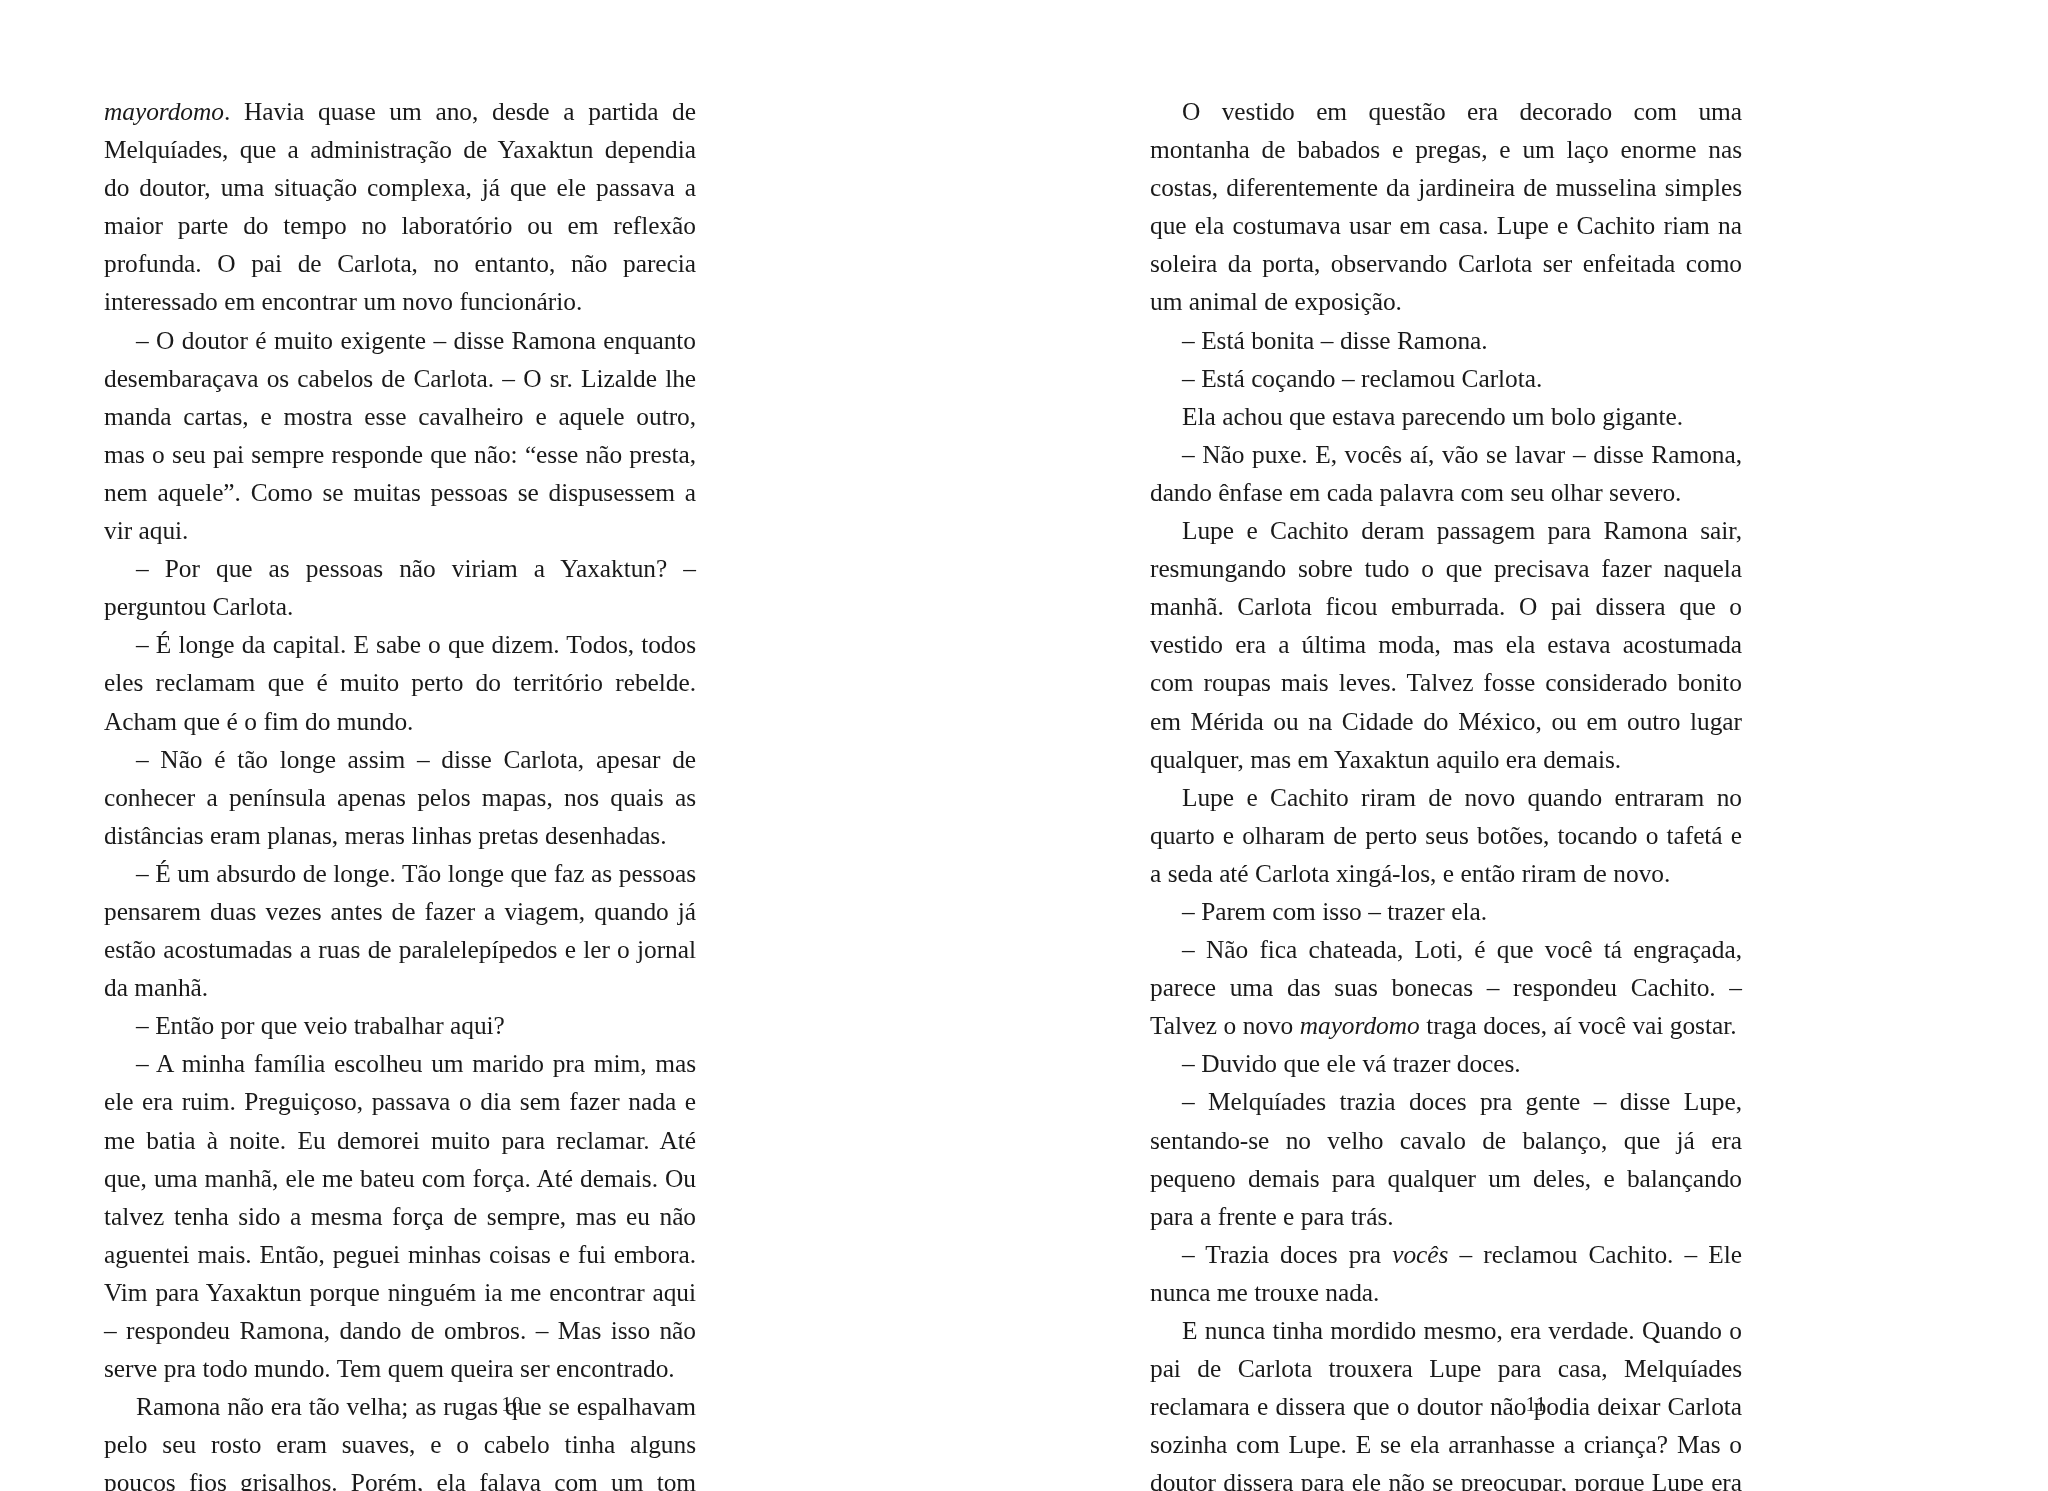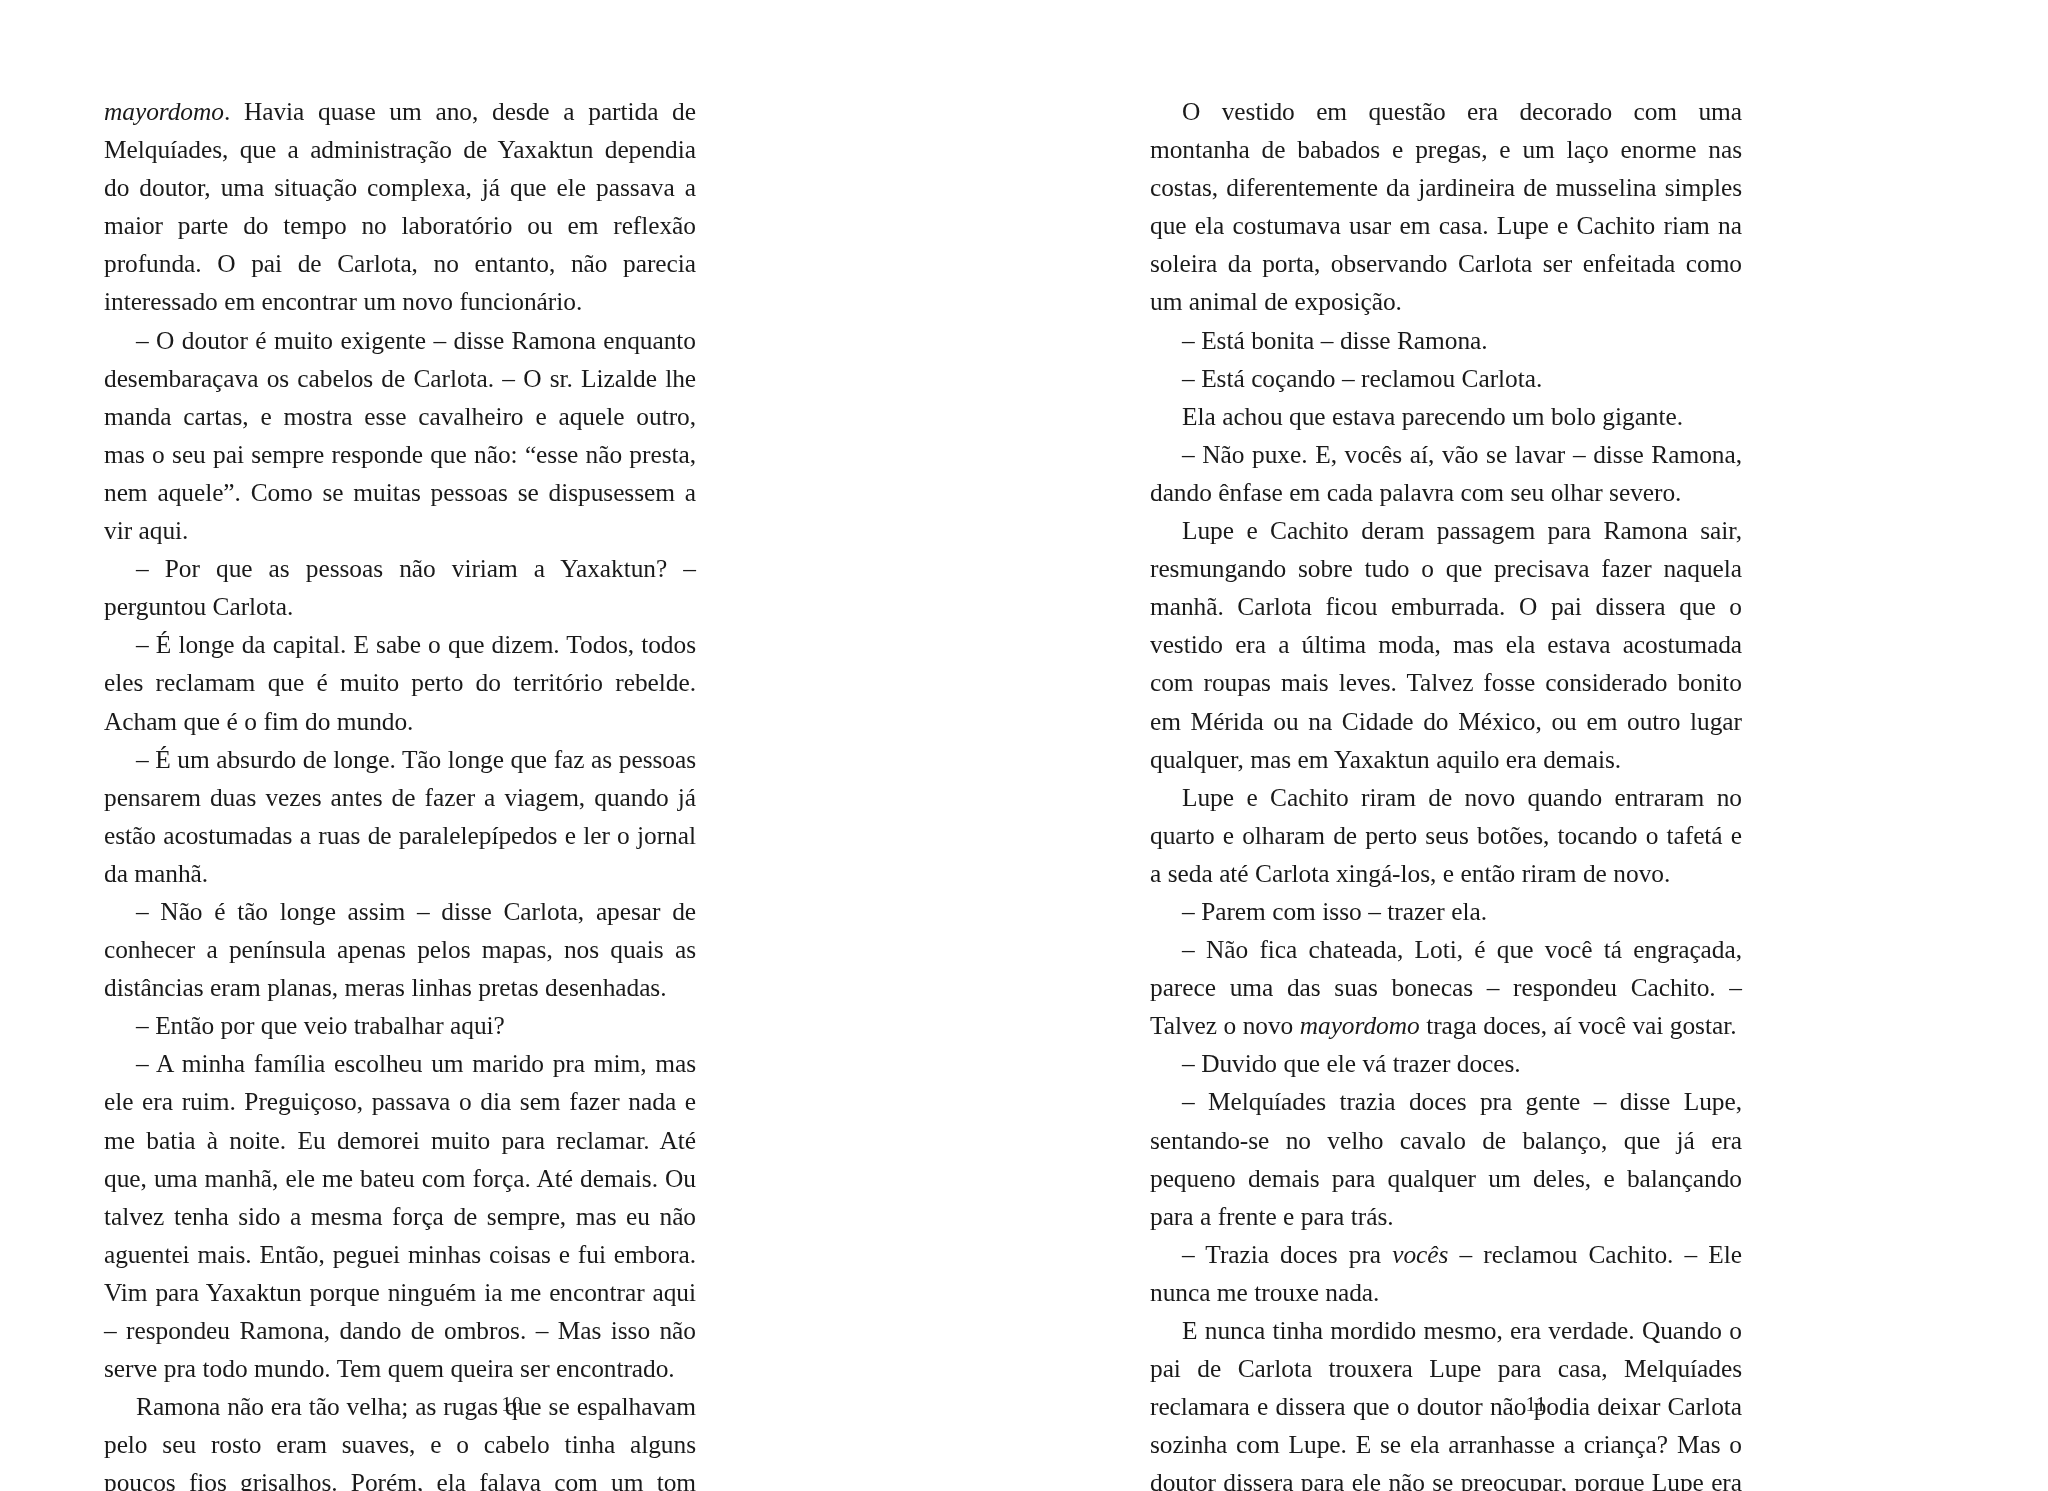--- a/index.html
+++ b/index.html
@@ -78,22 +78,22 @@
 <body>
 
 <div class="spread">
 
   <div class="page page-left">
     <div class="textblock" id="left-textblock">
         <p class="noindent"><em>mayordomo</em><span>. Havia quase um ano, desde a partida de Melquíades, que a administração de Yaxaktun dependia do doutor, uma situação complexa, já que ele passava a maior parte do tempo no laboratório ou em reflexão profunda. O pai de Carlota, no entanto, não parecia interessado em encontrar um novo funcionário.</span></p>
         <p><span>– O doutor é muito exigente – disse Ramona enquanto desembaraçava os cabelos de Carlota. – O sr. Lizalde lhe manda cartas, e mostra esse cavalheiro e aquele outro, mas o seu pai sempre responde que não: “esse não presta, nem aquele”. Como se muitas pessoas se dispusessem a vir aqui.</span></p>
         <p><span>– Por que as pessoas não viriam a Yaxaktun? – perguntou Carlota.</span></p>
         <p><span>– É longe da capital. E sabe o que dizem. Todos, todos eles reclamam que é muito perto do território rebelde. Acham que é o fim do mundo.</span></p>
+        <p><span>– Não é tão longe assim – disse Carlota, apesar de conhecer a península apenas pelos mapas, nos quais as distâncias eram planas, meras linhas pretas desenhadas.</span></p>
         <p><span>– É um absurdo de longe. Tão longe que faz as pessoas pensarem duas vezes antes de fazer a viagem, quando já estão acostumadas a ruas de paralelepípedos e ler o jornal da manhã.</span></p>
-        <p><span>– Não é tão longe assim – disse Carlota, apesar de conhecer a península apenas pelos mapas, nos quais as distâncias eram planas, meras linhas pretas desenhadas.</span></p>
         <p><span>– Então por que veio trabalhar aqui?</span></p>
         <p><span>– A minha família escolheu um marido pra mim, mas ele era ruim. Preguiçoso, passava o dia sem fazer nada e me batia à noite. Eu demorei muito para reclamar. Até que, uma manhã, ele me bateu com força. Até demais. Ou talvez tenha sido a mesma força de sempre, mas eu não aguentei mais. Então, peguei minhas coisas e fui embora. Vim para Yaxaktun porque ninguém ia me encontrar aqui – respondeu Ramona, dando de ombros. – Mas isso não serve pra todo mundo. Tem quem queira ser encontrado.</span></p>
         <p><span>Ramona não era tão velha; as rugas que se espalhavam pelo seu rosto eram suaves, e o cabelo tinha alguns poucos fios grisalhos. Porém, ela falava com um tom contido, e falava sobre muitas coisas; e Carlota a considerava muito sábia.</span></p>
       </div>
     <div class="folio">10</div>
   </div>
 
   <div class="page page-right">
     <div class="textblock" id="right-textblock">
         <p><span>O vestido em questão era decorado com uma montanha de babados e pregas, e um laço enorme nas costas, diferentemente da jardineira de musselina simples que ela costumava usar em casa. Lupe e Cachito riam na soleira da porta, observando Carlota ser enfeitada como um animal de exposição.</span></p>

